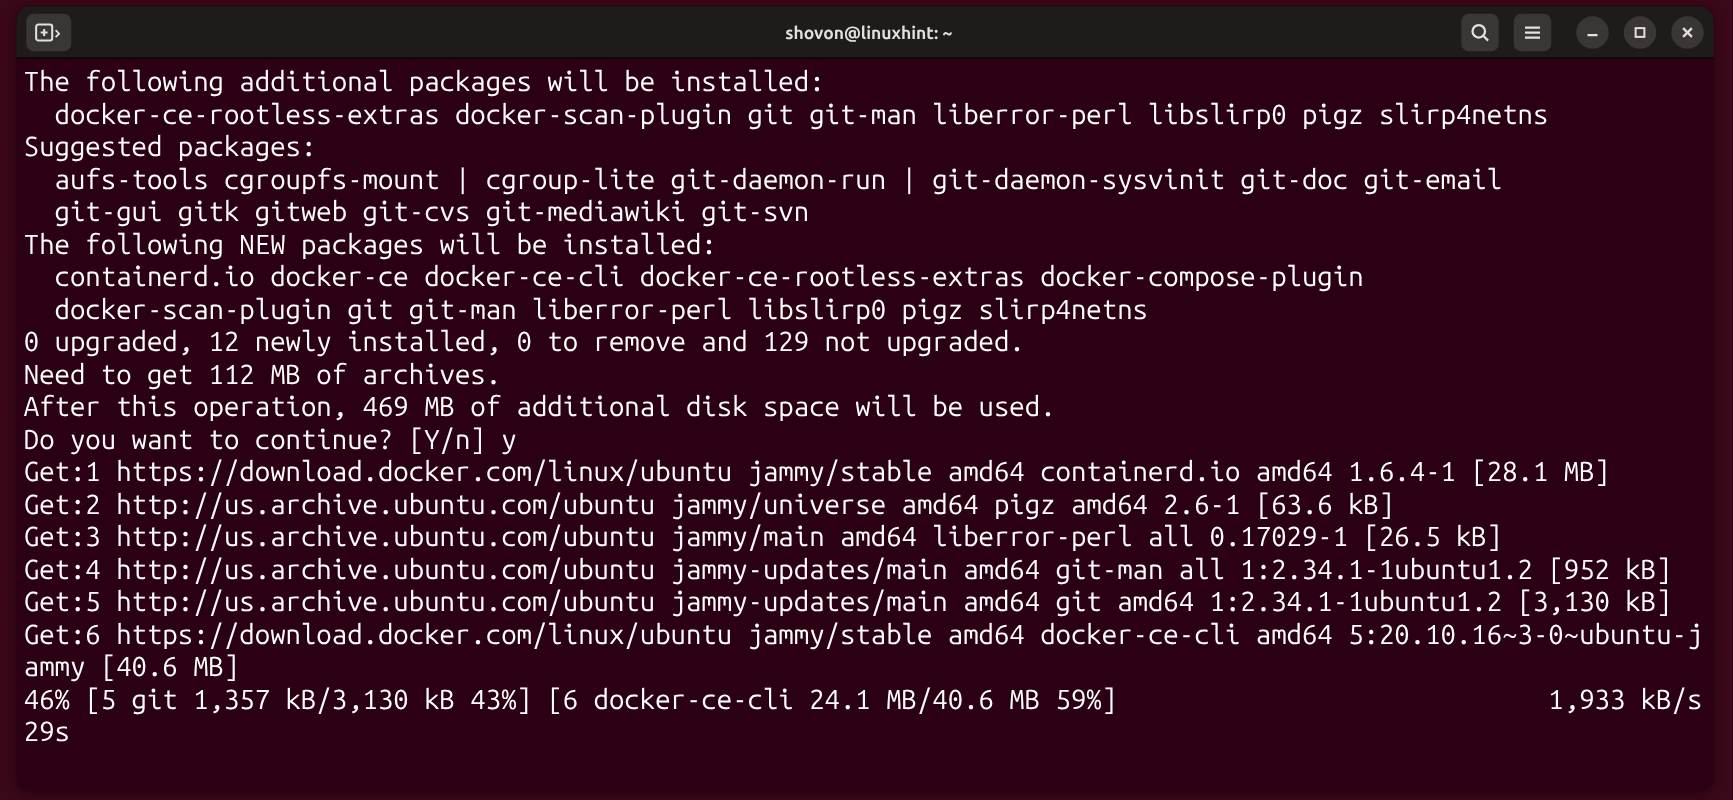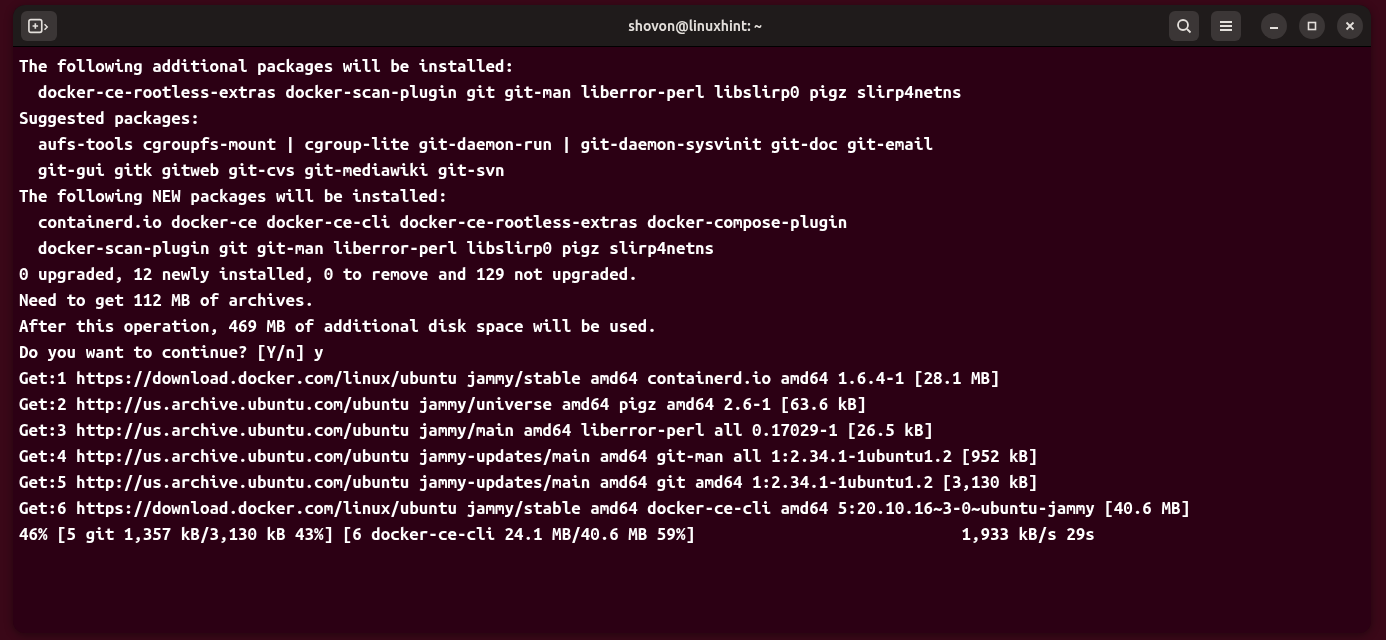--- a/index.html
+++ b/index.html
@@ -102,25 +102,24 @@
     }
     .terminal-body {
       flex: 1;
       padding: 6px 4px 2px 6px;
       background: #2c0014;
       overflow: hidden;
     }
     .terminal-text {
       color: #ffffff;
       font-family: "Ubuntu Mono", "DejaVu Sans Mono", monospace;
-      font-size: 17px;
+      font-size: 22px;
       line-height: 26px;
       white-space: pre-wrap;
       word-break: break-all;
-      font-weight: bold;
     }
   </style>
 </head>
 <body>
 
 <div class="terminal-window">
   <div class="title-bar">
     <div class="tb-left">
       <div class="tb-newtab">
         <svg viewBox="0 0 24 16" width="22" height="16">

